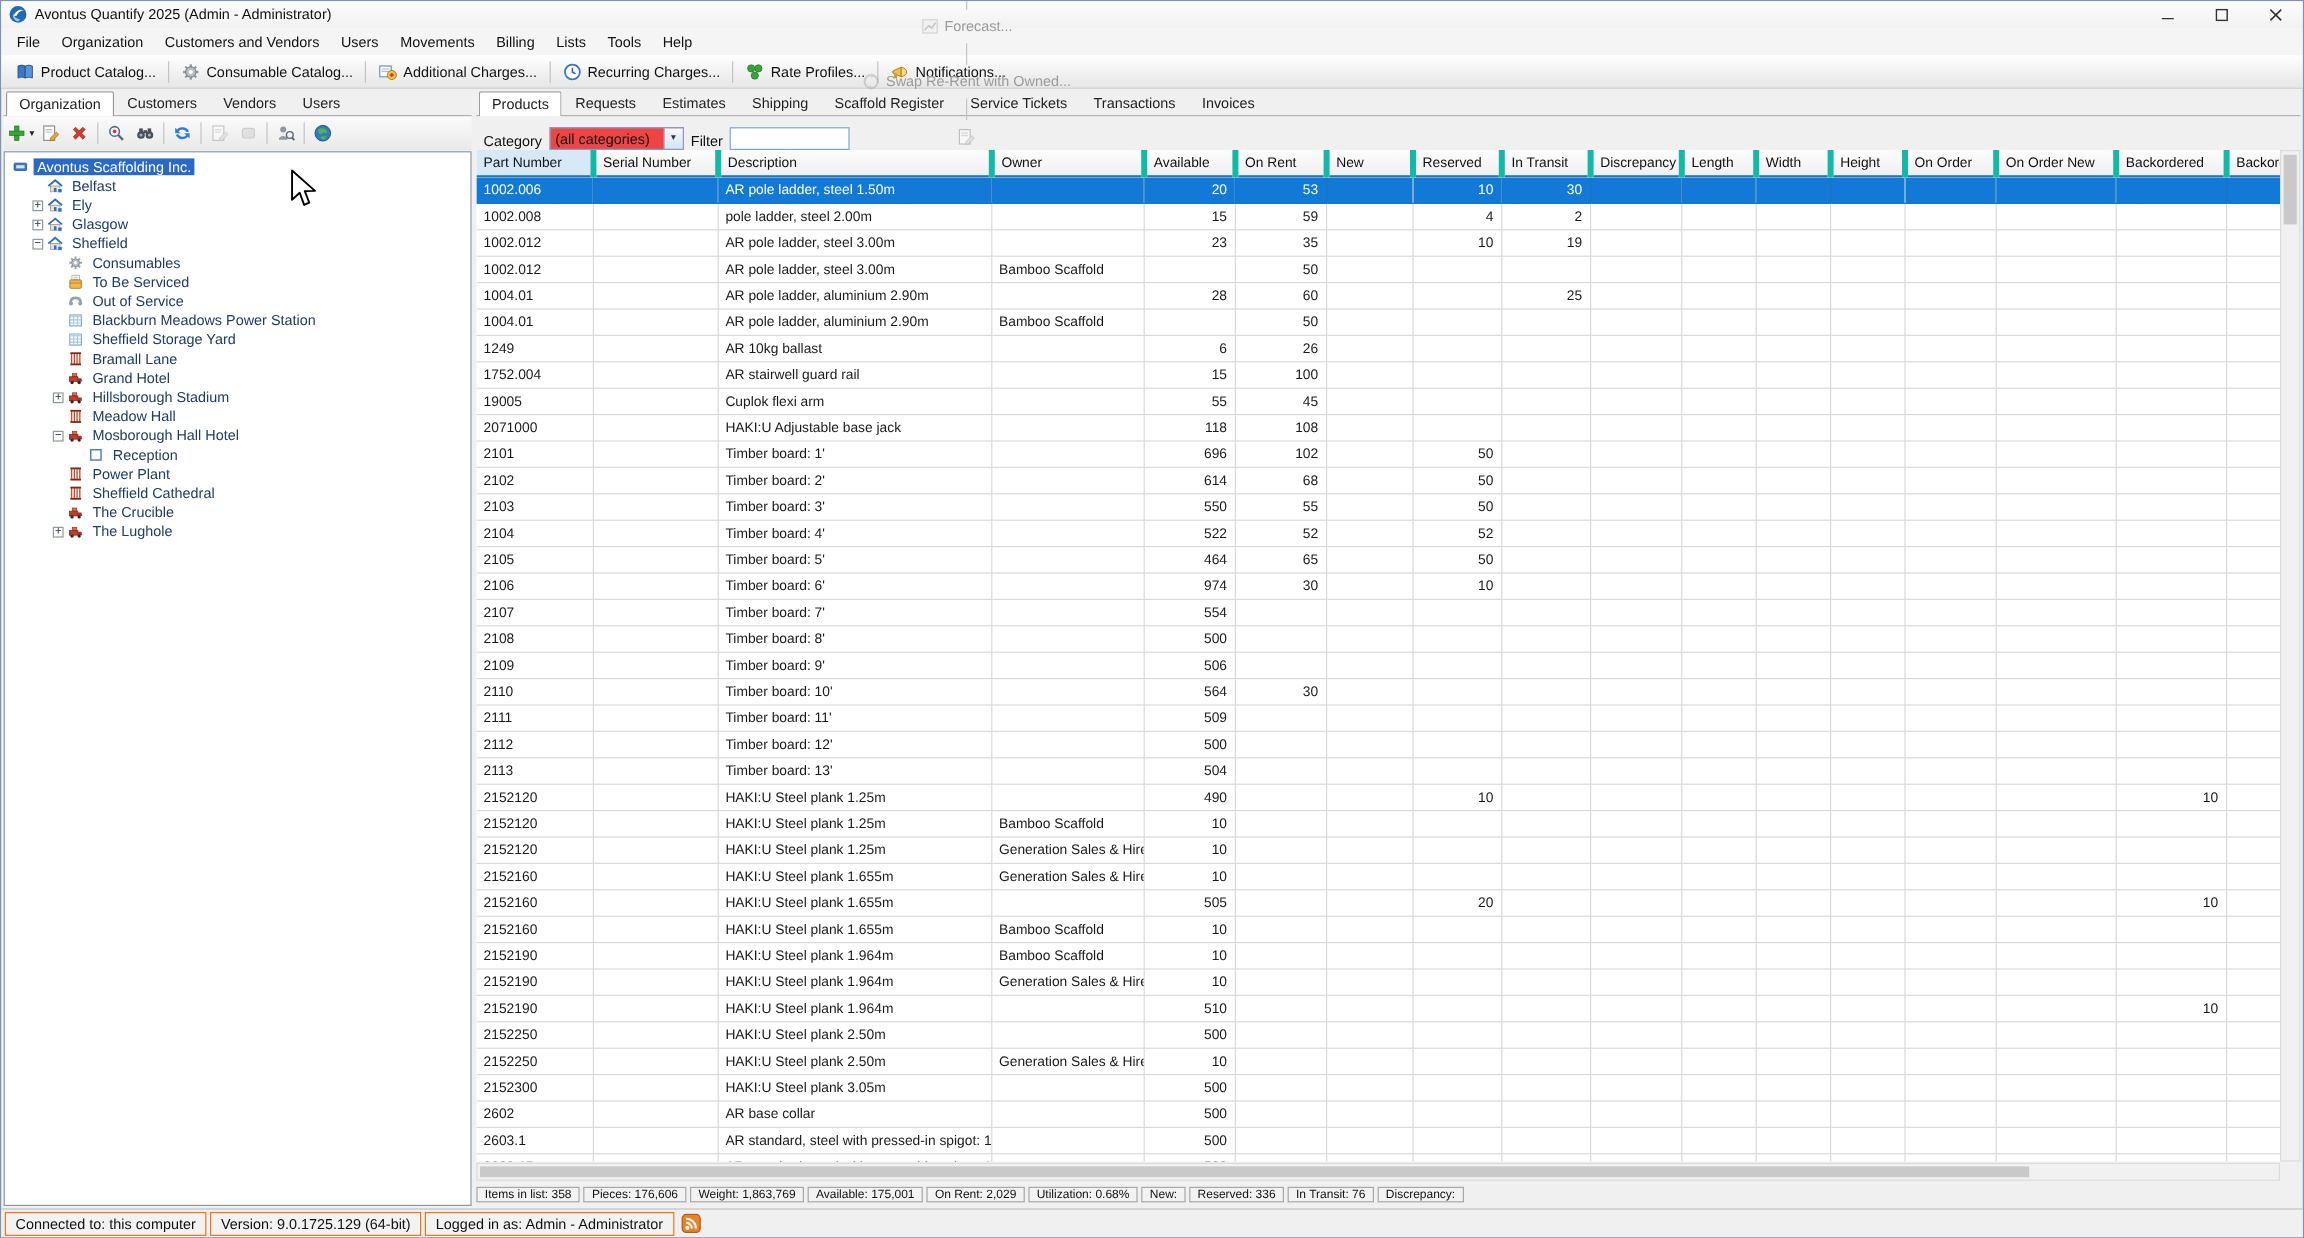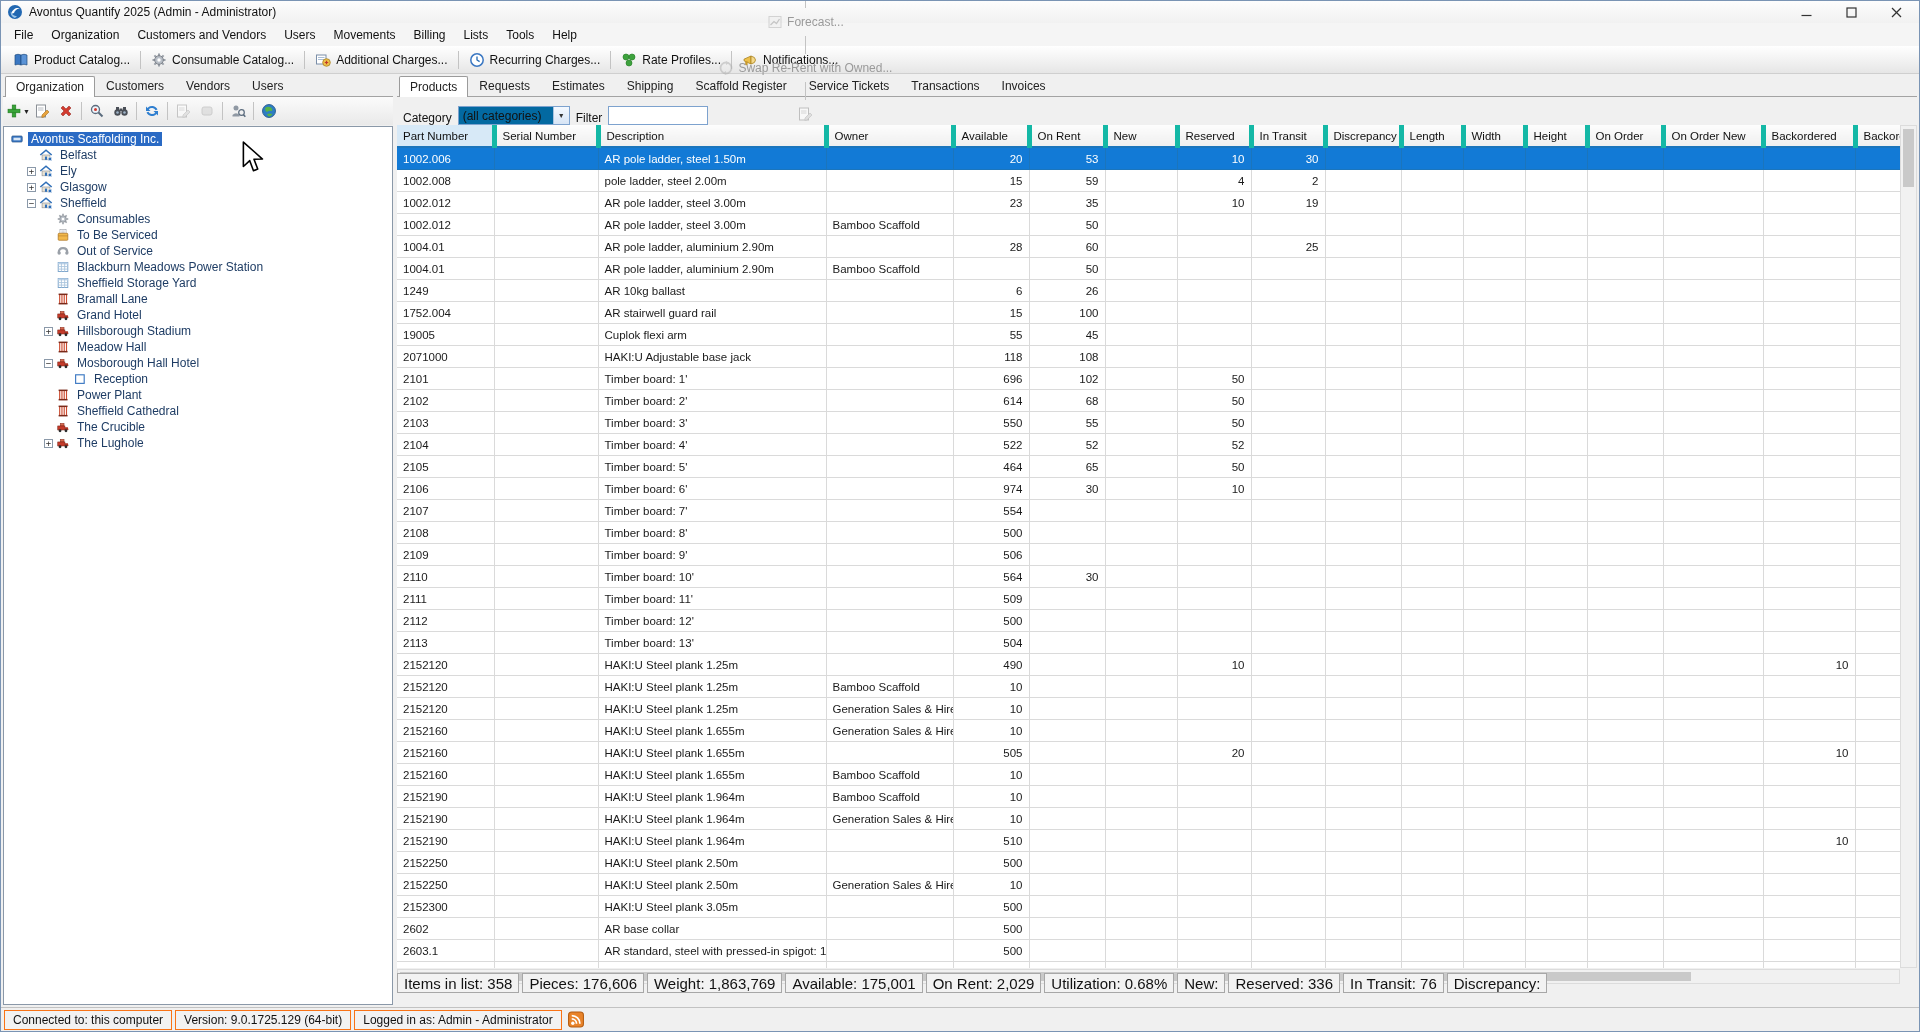--- a/index.html
+++ b/index.html
@@ -43,21 +43,21 @@
   .texp.none{visibility:hidden;}
   .ticon{width:14px;height:14px;margin-right:4px;flex:none;}
   .ticon svg{display:block;width:100%;height:100%;}
   .tlabel{padding:0 3px;}
   .tlabel.selected{background:#2a6ac4;color:#fff;}
 
   
   .right-panel{position:absolute;left:396px;top:73px;right:2px;bottom:26px;}
   .filter-row{height:28px;display:flex;align-items:flex-end;gap:6px;padding-left:6px;font-size:12px;border-bottom:1px solid #b9b9b9;background:#f0f0f0;}
   .lbl{white-space:nowrap;}
-  .select{width:112px;height:19px;background:#0369a1;border:1px solid #7da2ce;display:flex;align-items:center;font-size:12px;padding-left:4px;box-sizing:border-box;}
+  .select{width:112px;height:19px;background:#ef4444;border:1px solid #7da2ce;display:flex;align-items:center;font-size:12px;padding-left:4px;box-sizing:border-box;}
   .select .chev{margin-left:auto;width:15px;height:100%;display:flex;align-items:center;justify-content:center;font-size:7px;background:linear-gradient(#f4f9ff,#d6e4f5);border-left:1px solid #a8c3e0;color:#333;}
   .filter-input{width:100px;height:19px;border:1px solid #7da2ce;box-sizing:border-box;font-size:12px;padding:0 3px;font-family:"Liberation Sans",sans-serif;}
   .factions{display:flex;align-items:center;gap:3px;flex-direction:column;}
   .fbtn{display:flex;align-items:center;gap:4px;padding:0 4px;height:22px;white-space:nowrap;}
   .fbtn.disabled{color:#9a9a9a;}
   .fbtn.disabled .ic{filter:grayscale(1) opacity(.5);}
   .fbtn .caret{font-size:7px;color:#333;}
 
   .table-viewport{position:absolute;left:0;right:17px;top:51px;bottom:37px;overflow:hidden;background:#fff;}
   table{border-collapse:collapse;table-layout:fixed;width:1515px;font-size:11.5px;}
@@ -67,21 +67,21 @@
   tbody td{height:21px;border-right:1px solid #dadada;border-bottom:1px solid #dadada;padding:0 6px;
     white-space:nowrap;overflow:hidden;color:#1a1a1a;}
   tbody tr.selected td{background:#127ad6;color:#fff;border-color:#1b75bc;}
   td.num{text-align:right;}
 
   .vscroll{position:absolute;right:0;top:51px;bottom:37px;width:17px;background:#f1f1f1;border:1px solid #dcdcdc;box-sizing:border-box;}
   .vthumb{position:absolute;left:2px;right:2px;top:3px;height:58px;background:#c9c9c9;}
   .hscroll{position:absolute;left:0;right:17px;bottom:21px;height:15px;background:#f1f1f1;border:1px solid #dcdcdc;box-sizing:border-box;}
   .hthumb{height:9px;margin:2px;width:86%;background:#c9c9c9;}
 
-  .statsrow{position:absolute;left:0;right:0;bottom:12px;height:20px;display:flex;gap:3px;font-size:15px;}
+  .statsrow{position:absolute;left:0;right:0;bottom:0;height:20px;display:flex;gap:3px;font-size:10px;align-items:center;}
   .statbox{border:1px solid #a7a7a7;background:#f2f2f2;padding:0 6px;display:flex;align-items:center;white-space:nowrap;}
 
   
   .statusbar{position:absolute;left:0;right:0;bottom:0;height:24px;background:#f0f0f0;border-top:1px solid #c2c2c2;
     display:flex;align-items:center;gap:3px;padding:0 3px;font-size:12px;box-sizing:border-box;}
   .sbox{border:1px solid #f97316;background:#f2f2f2;padding:2px 8px;white-space:nowrap;}
   .rss{width:18px;height:17px;margin-left:2px;}
   .rss svg{display:block;width:100%;height:100%;}
 
   .cursor{position:absolute;left:240px;top:140px;width:26px;height:34px;pointer-events:none;z-index:99;}

